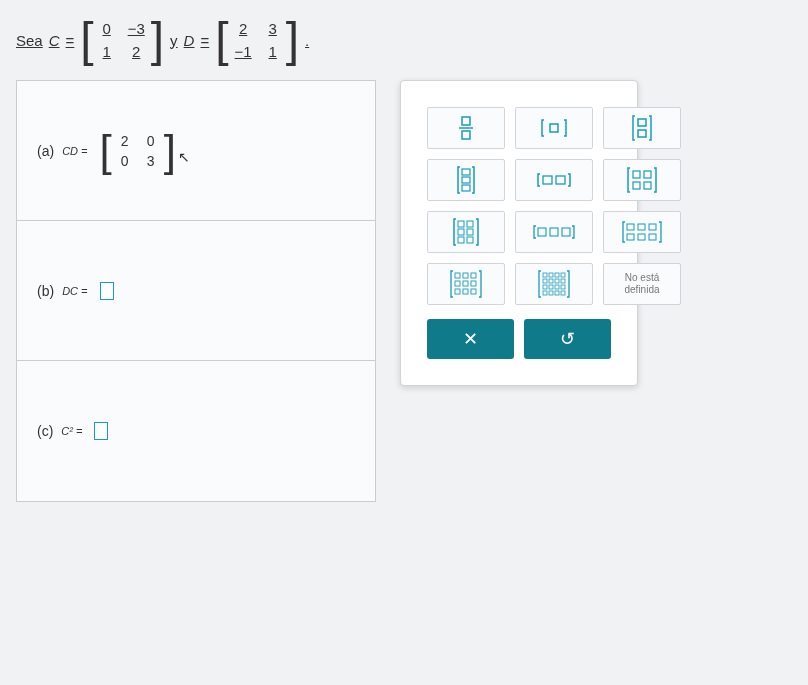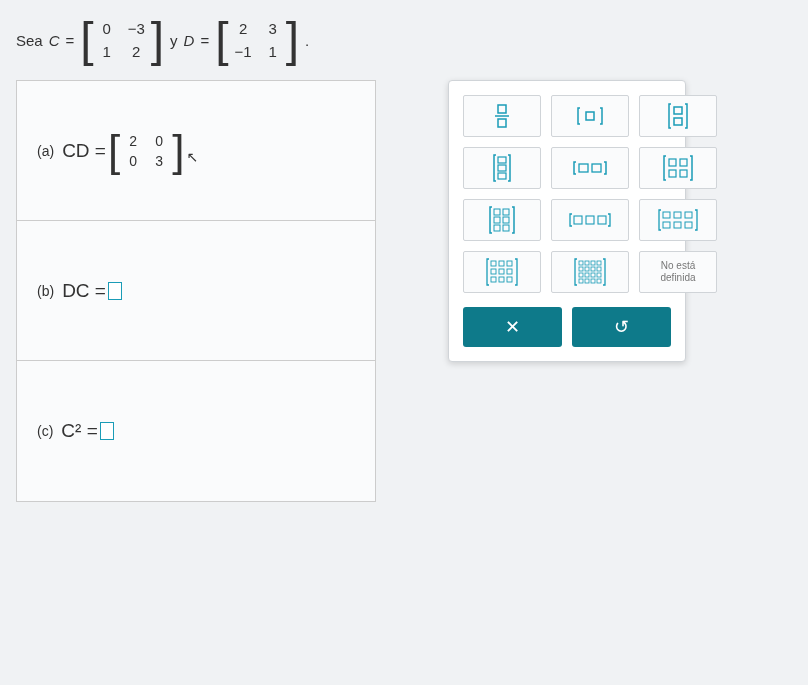--- a/index.html
+++ b/index.html
@@ -6,20 +6,21 @@
     body {
       font-family: Arial, sans-serif;
       background: #f0f2f4;
       padding: 16px;
       color: #333;
       width: 808px;
     }
     .problem-statement {
       margin-bottom: 8px;
       font-size: 15px;
+      text-decoration: underline;
     }
     .matrix-row {
       display: flex;
       align-items: center;
       gap: 6px;
       margin-bottom: 16px;
     }
     .matrix {
       display: inline-flex;
       align-items: center;
@@ -47,21 +48,21 @@
     }
     .answer-cell {
       border-bottom: 1px solid #ccc;
       padding: 30px 20px;
       min-height: 140px;
       display: flex;
       align-items: center;
     }
     .answer-cell:last-child { border-bottom: none; }
     .part-label { font-size: 14px; margin-right: 8px; }
-    .eq-expr { font-size: 19px; margin-right: 2px; }
+    .eq-expr { font-style: italic; font-size: 11px; margin-right: 12px; }
     .small-matrix .bracket-l, .small-matrix .bracket-r { font-size: 44px; }
     .small-matrix .mat-grid { font-size: 14px; gap: 4px 12px; }
     .placeholder-box {
       display: inline-block;
       width: 14px;
       height: 18px;
       border: 1px solid #1a9cb7;
       background: #fff;
       vertical-align: middle;
     }
@@ -69,23 +70,22 @@
       position: relative;
       left: 2px;
       top: 6px;
       font-size: 14px;
     }
     .tool-panel {
       background: #fff;
       border: 1px solid #d0d4d8;
       border-radius: 4px;
       box-shadow: 0 2px 6px rgba(0,0,0,0.15);
-      padding: 14px;
+      padding: 26px;
       width: 238px;
-      margin-left: 48px;
     }
     .tool-grid {
       display: grid;
       grid-template-columns: repeat(3, 1fr);
       gap: 10px;
       margin-bottom: 14px;
     }
     .tool-btn {
       width: 78px;
       height: 42px;

